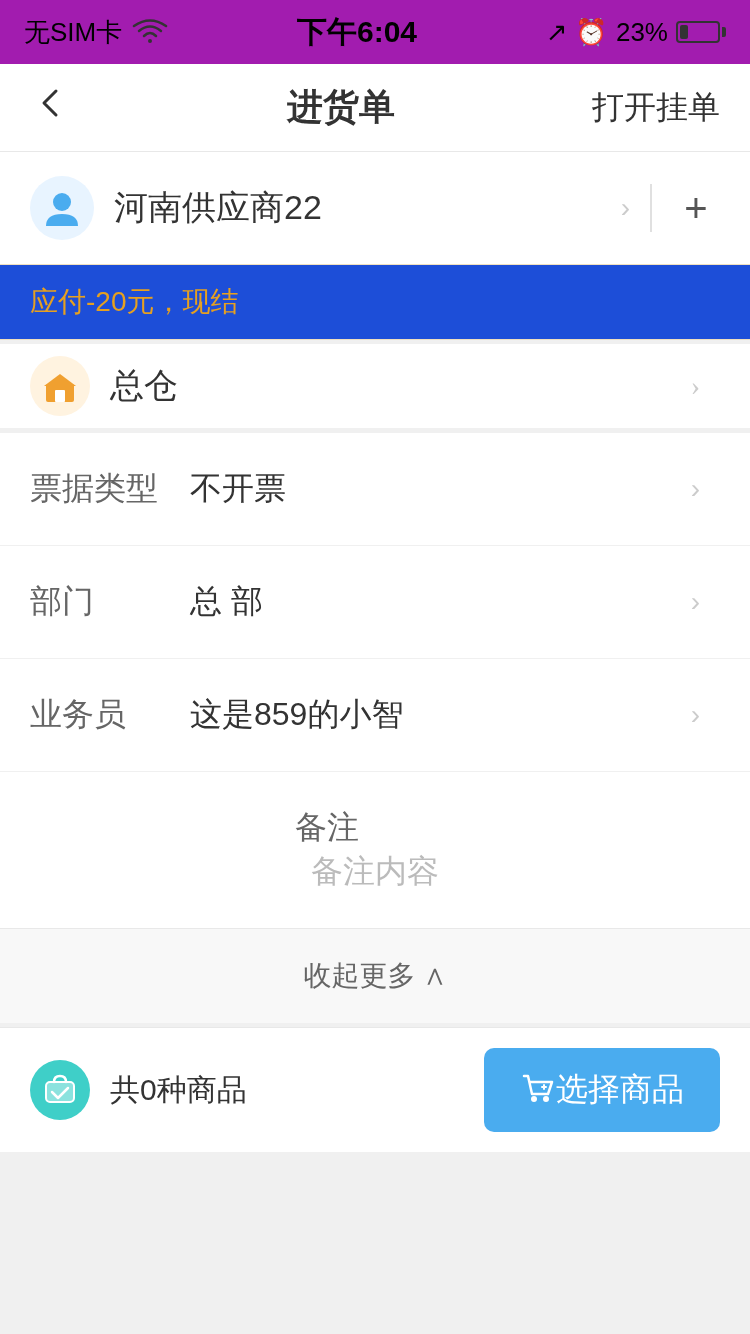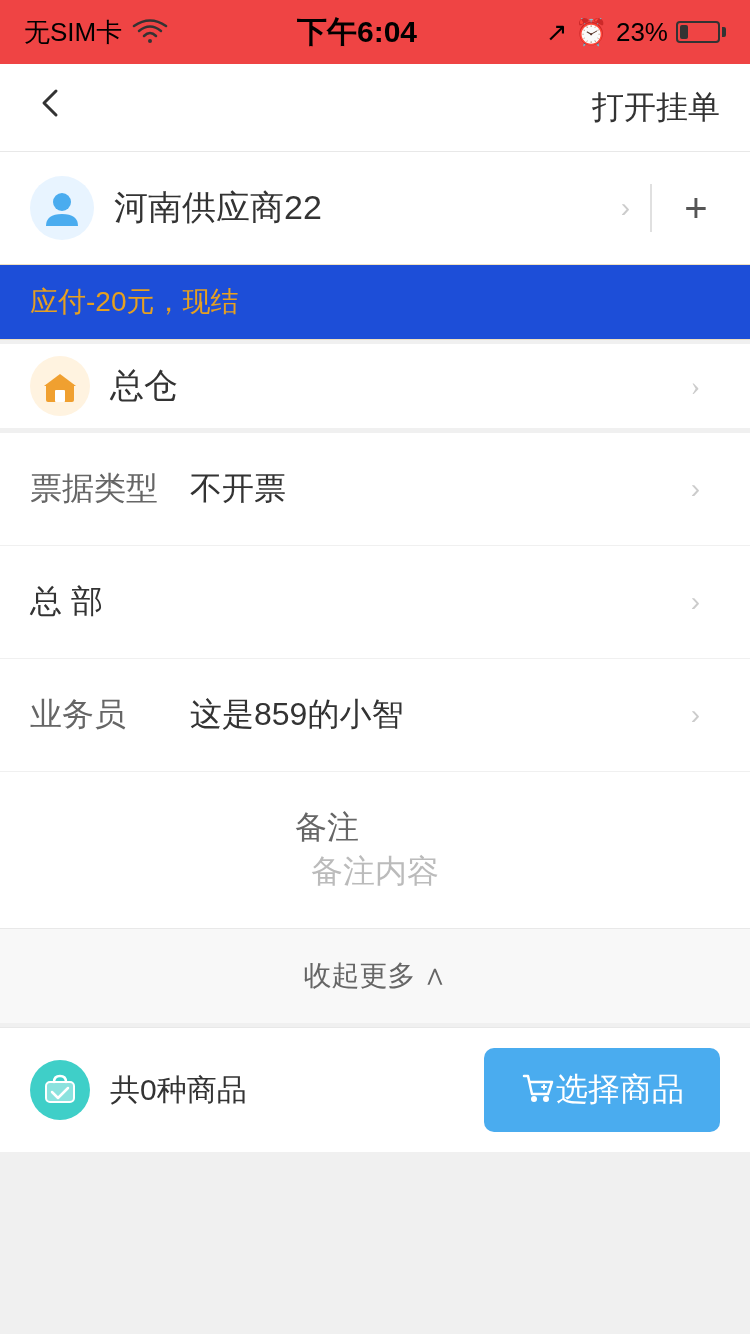--- a/index.html
+++ b/index.html
@@ -9,21 +9,21 @@
       min-height: 1334px;
       background: #f0f0f0;
       font-family: -apple-system, 'PingFang SC', 'Helvetica Neue', sans-serif;
       font-size: 32px;
     }
 
     
     .status-bar {
       width: 750px;
       height: 64px;
-      background: #ef4444;
+      background: #a21caf;
       display: flex;
       align-items: center;
       justify-content: space-between;
       padding: 0 24px;
       font-size: 28px;
       font-weight: 500;
     }
     .status-left {
       display: flex;
       align-items: center;
@@ -292,20 +292,21 @@
     </div>
   </div>
 </div>
 
 <div class="nav-bar">
   <div class="nav-back">
     <svg width="40" height="40" viewBox="0 0 40 40" fill="none">
       <path d="M26 8 L14 20 L26 32" stroke="#333" stroke-width="3" stroke-linecap="round" stroke-linejoin="round"></path>
     </svg>
   </div>
+  <div class="nav-title">进货单</div>
   <div class="nav-action">打开挂单</div>
 </div>
 
 <div class="section">
   <div class="supplier-row">
     <div class="supplier-avatar">
       <svg width="40" height="40" viewBox="0 0 40 40" fill="none">
         <circle cx="20" cy="14" r="9" fill="#4aacef"></circle>
         <path d="M4 38 Q4 26 20 26 Q36 26 36 38" fill="#4aacef"></path>
       </svg>
@@ -334,20 +335,21 @@
 
 <div class="section">
 
   <div class="form-row">
     <div class="form-label">票据类型</div>
     <div class="form-value">不开票</div>
     <div class="chevron-right">›</div>
   </div>
 
   <div class="form-row">
+    <div class="form-label">部门</div>
     <div class="form-value">总 部</div>
     <div class="chevron-right">›</div>
   </div>
 
   <div class="form-row">
     <div class="form-label">业务员</div>
     <div class="form-value">这是859的小智</div>
     <div class="chevron-right">›</div>
   </div>
 

